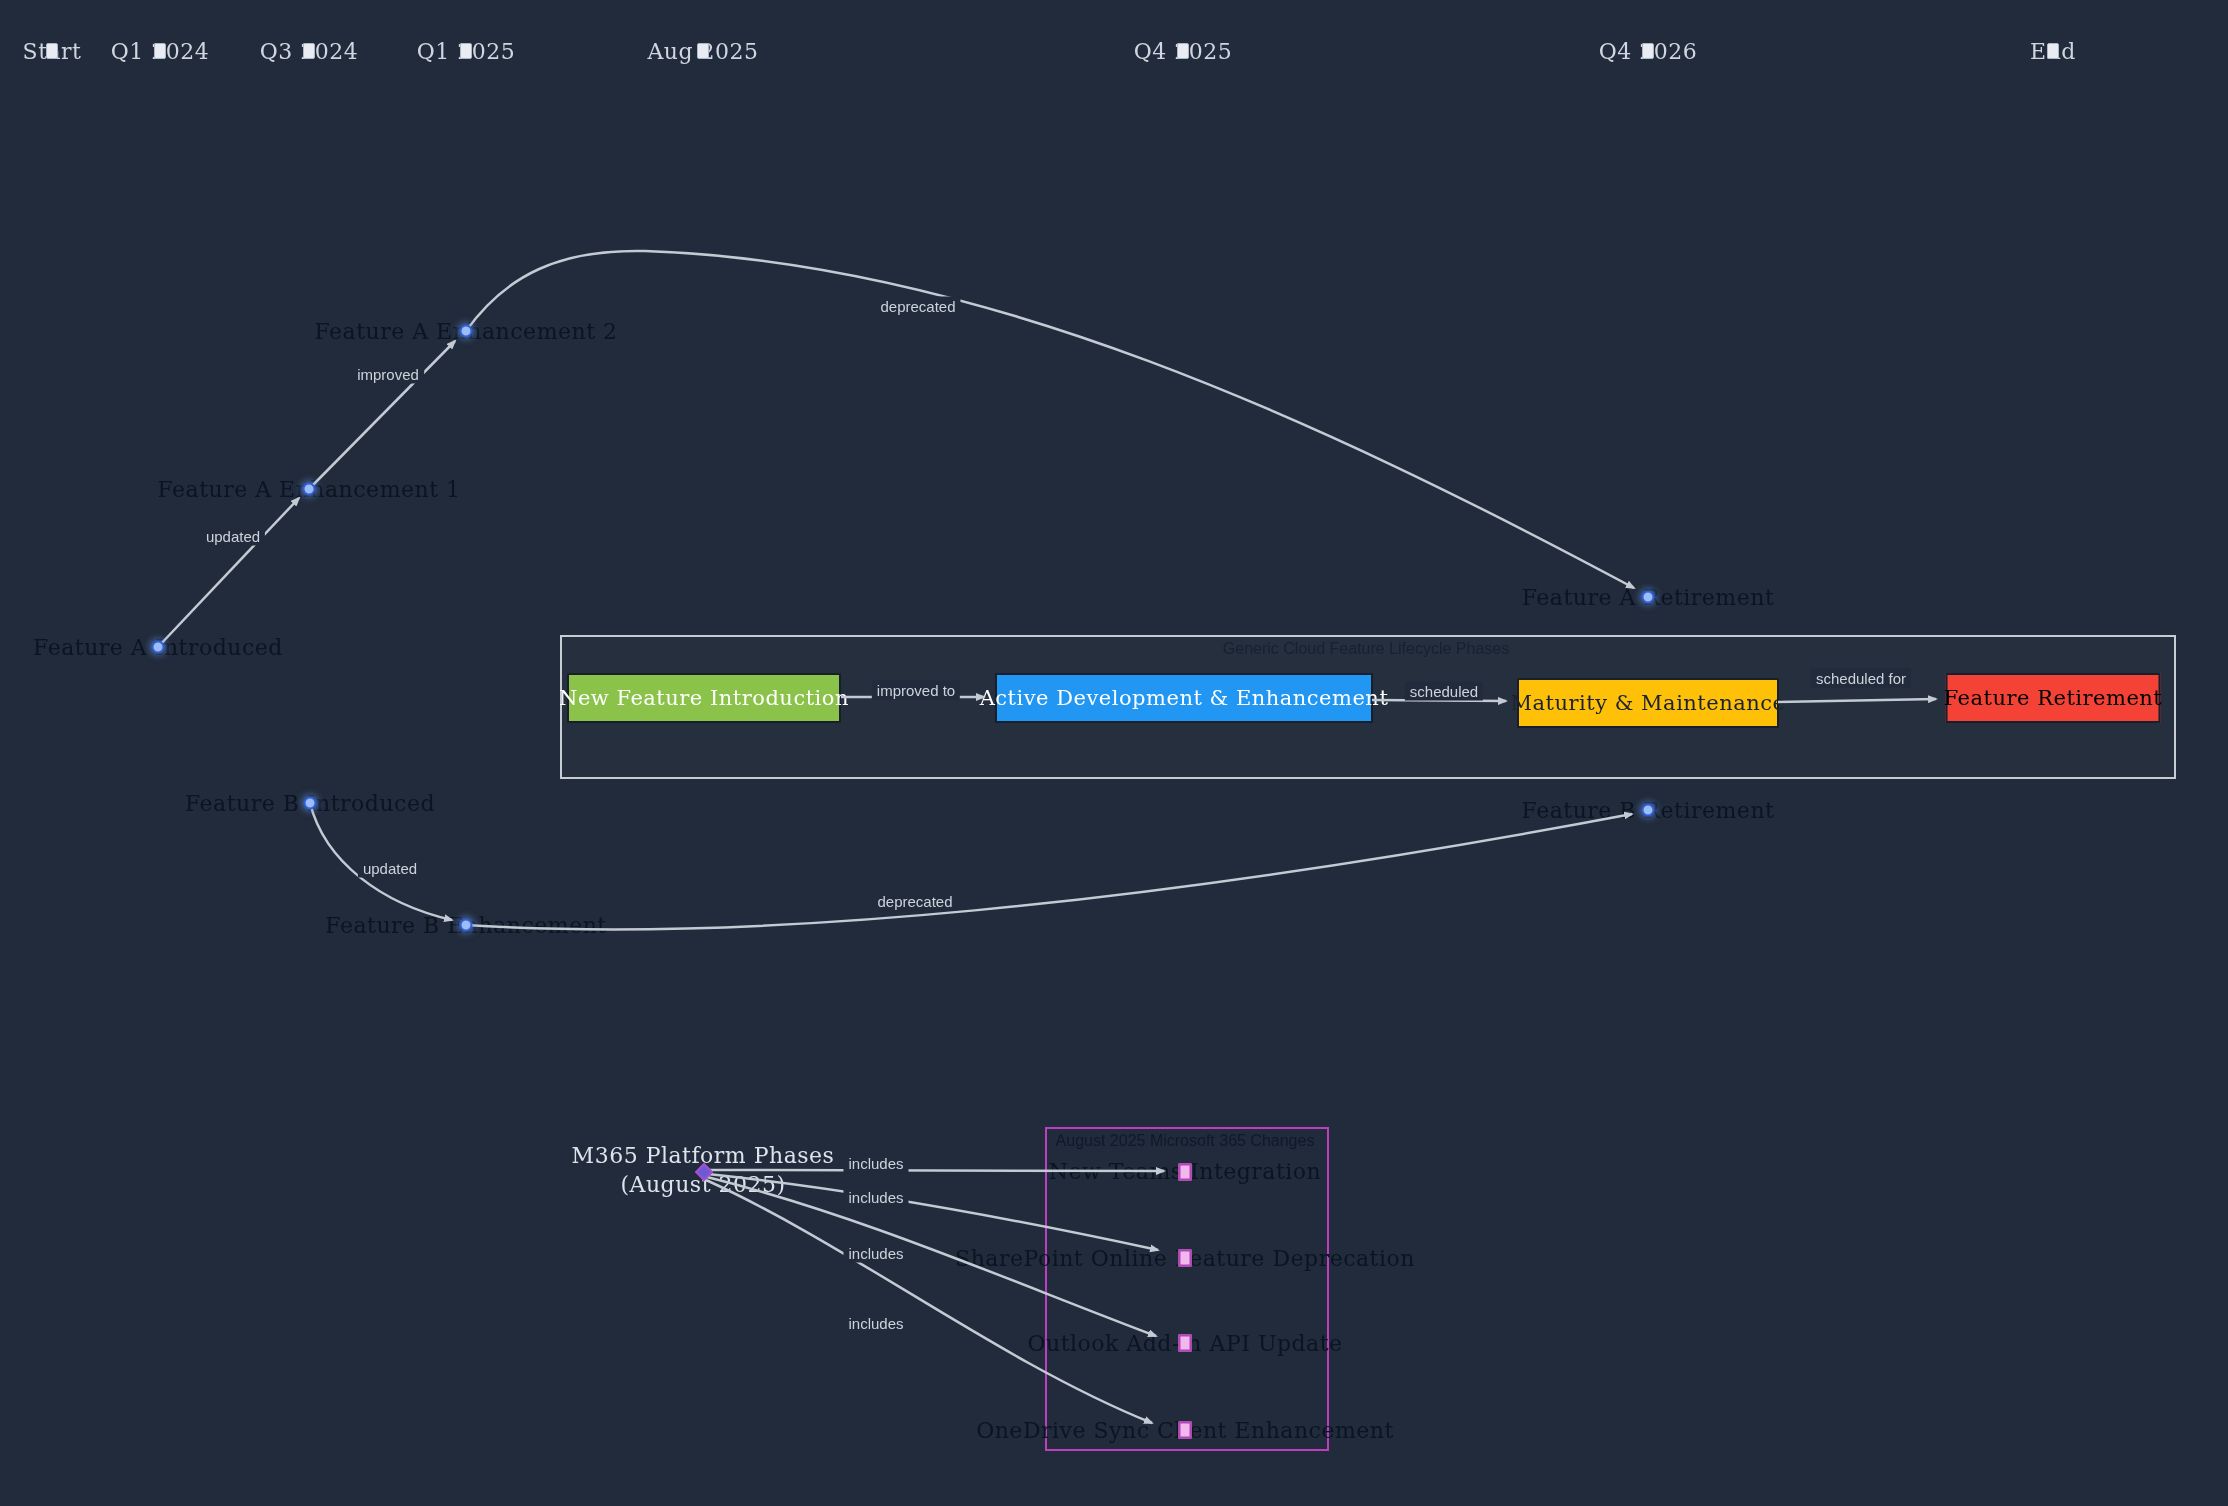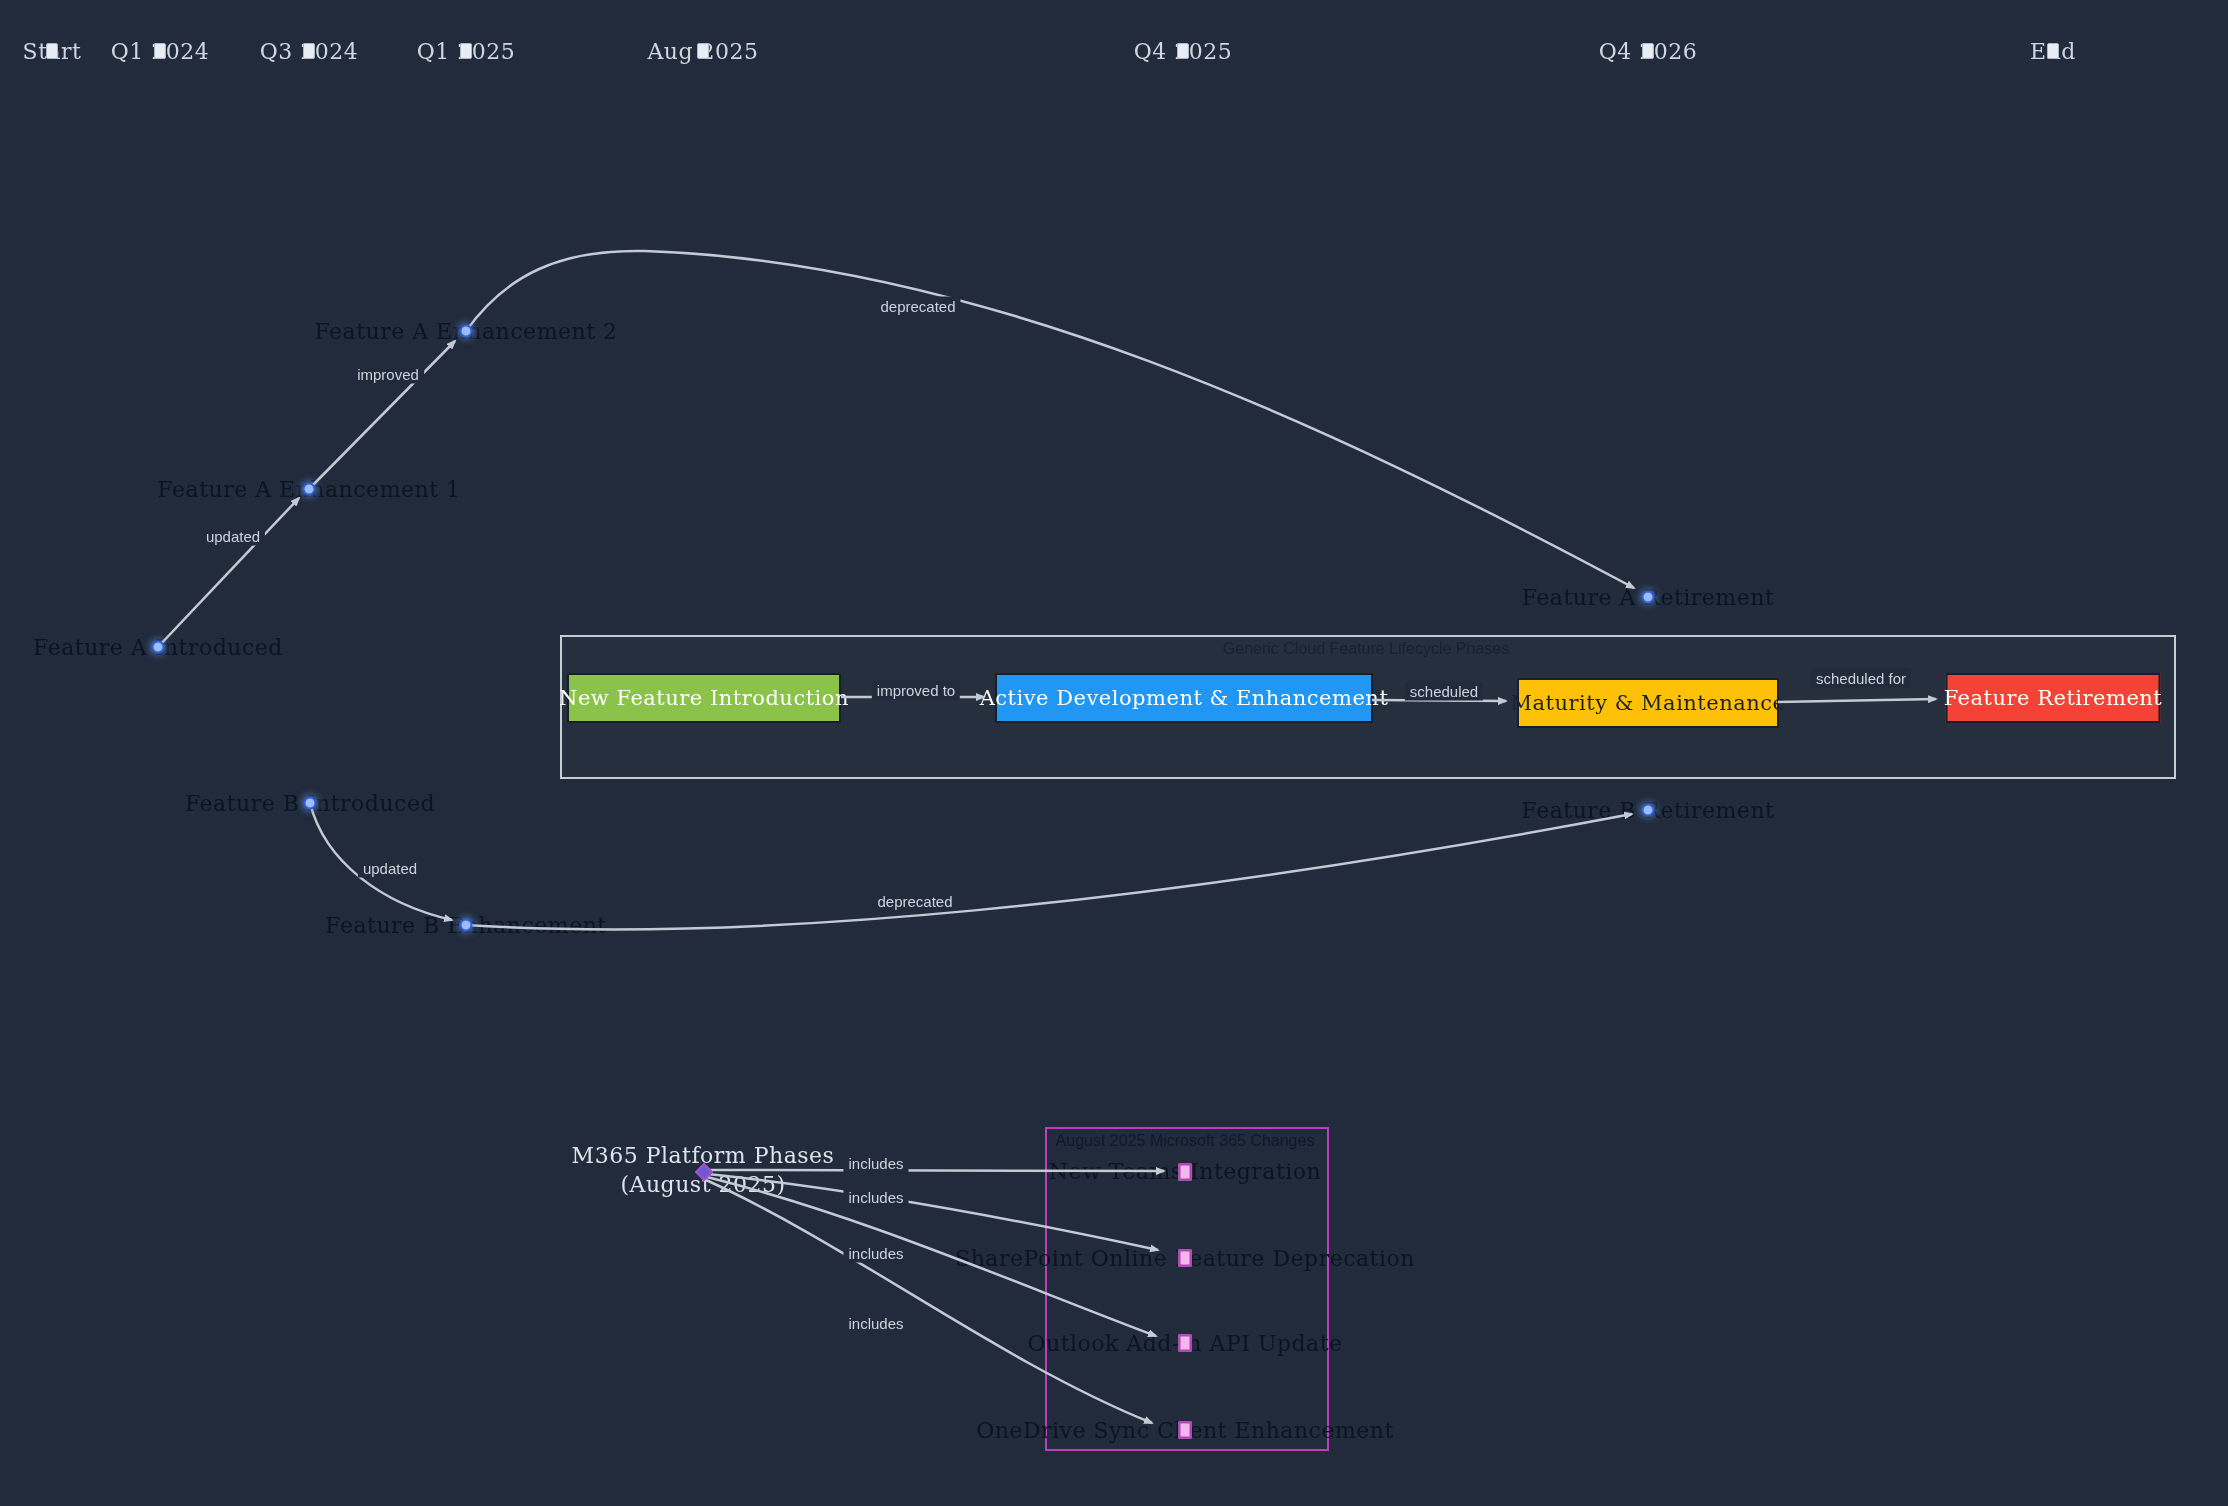--- a/index.html
+++ b/index.html
@@ -102,21 +102,21 @@
   <div class="dot" style="left:310px;top:803px;"></div>
   <div class="dot" style="left:466px;top:925px;"></div>
   <div class="dot" style="left:1648px;top:810px;"></div>
   <div class="elbl" style="left:390px;top:868px;">updated</div>
   <div class="elbl" style="left:915px;top:901px;">deprecated</div>
 
   <div class="sub-title" style="left:1366px;top:649px;">Generic Cloud Feature Lifecycle Phases</div>
   <div class="phase" style="left:704px;top:698px;width:270px;height:46px;background:#8bc34a;color:#ffffff;">New Feature Introduction</div>
   <div class="phase" style="left:1184px;top:698px;width:374px;height:46px;background:#2196f3;color:#ffffff;">Active Development &amp; Enhancement</div>
   <div class="phase" style="left:1648px;top:703px;width:258px;height:46px;background:#ffc107;color:#1a2230;">Maturity &amp; Maintenance</div>
-  <div class="phase" style="left:2053px;top:698px;width:211px;height:46px;background:#f44336;color:#ffffff;">Feature Retirement</div>
+  <div class="phase" style="left:2053px;top:698px;width:211px;height:46px;background:#f44336;color:#000000;">Feature Retirement</div>
   <div class="elbl" style="left:916px;top:690px;">improved to</div>
   <div class="elbl" style="left:1444px;top:691px;">scheduled</div>
   <div class="elbl" style="left:1861px;top:678px;">scheduled for</div>
 
   <div class="m365lbl" style="left:703px;top:1170px;">
     <div>M365 Platform Phases</div>
     <div>(August 2025)</div>
   </div>
   <div class="diamond" style="left:704px;top:1172px;"></div>
   <div class="elbl" style="left:876px;top:1163px;">includes</div>

